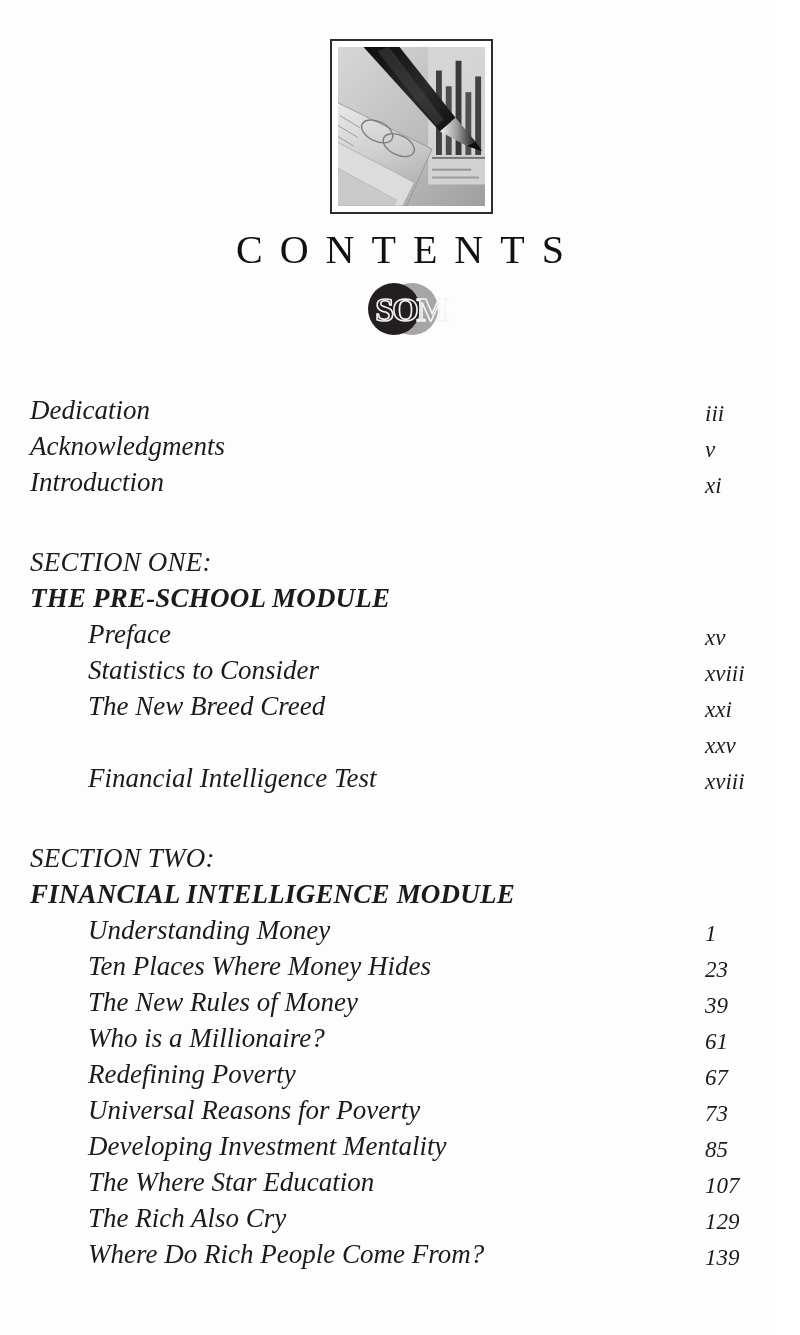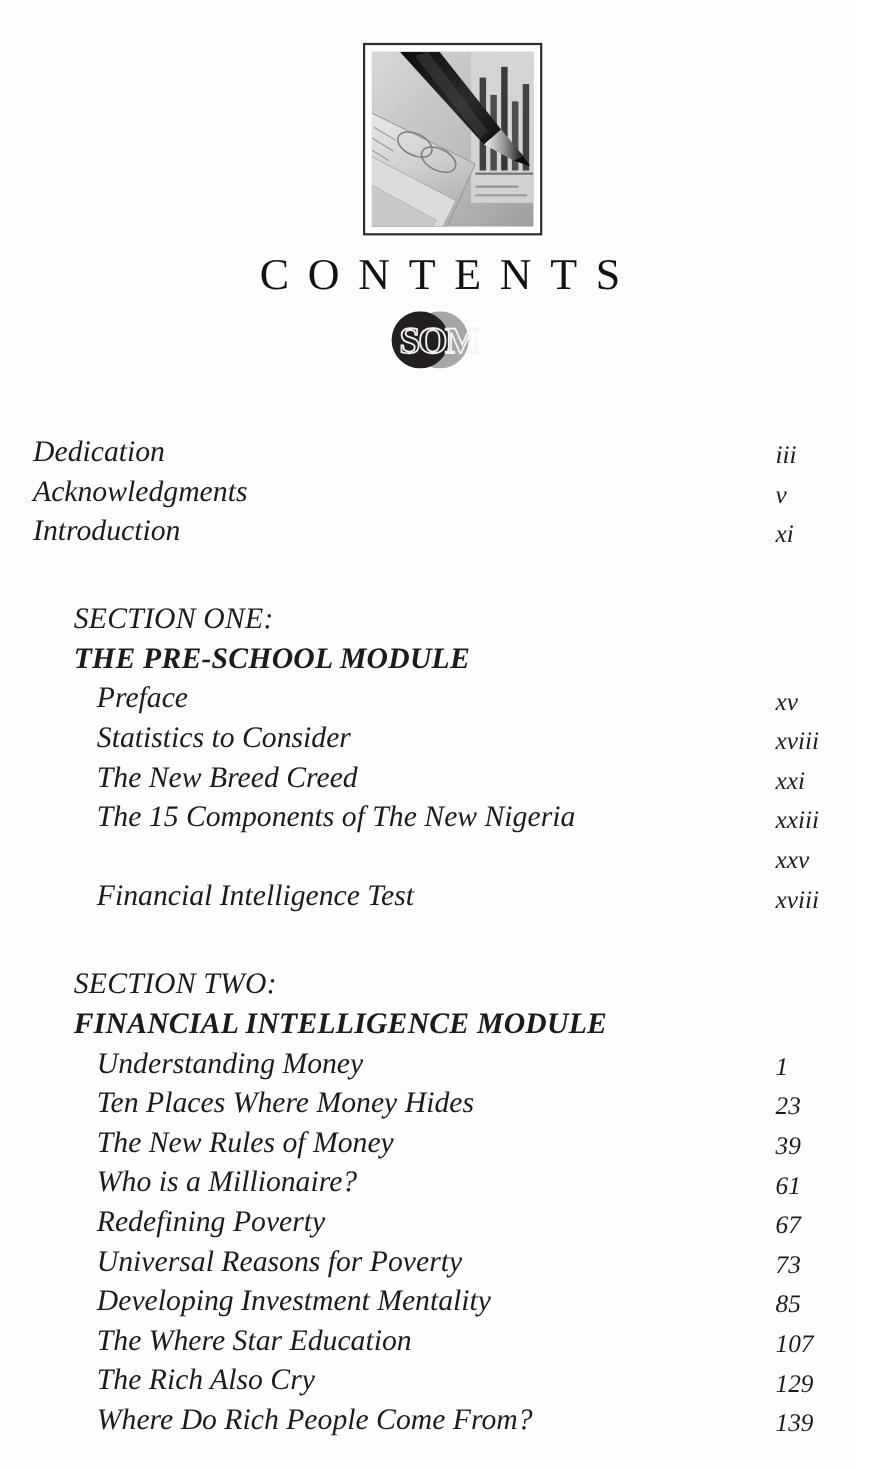--- a/index.html
+++ b/index.html
@@ -51,21 +51,21 @@
     letter-spacing: 17px;
     text-indent: 17px;
     line-height: 44px;
     color: #14100f;
     font-family: "Liberation Serif", "DejaVu Serif", serif;
   }
 
   
   .som-logo {
     position: absolute;
-    left: 352px;
+    left: 364px;
     top: 283px;
     width: 96px;
     height: 52px;
   }
   .som-logo svg { display: block; width: 100%; height: 100%; }
 
   
   .toc {
     position: absolute;
     left: 0;
@@ -92,21 +92,20 @@
   .toc-row .page {
     position: absolute;
     left: 705px;
     top: 4px;
     font-size: 23px;
   }
 
   .section-head {
     position: relative;
     margin-top: 22px;
-    padding-left: 37px;
   }
   .section-head .line1 {
     position: relative;
     left: 30px;
     font-size: 27px;
     line-height: 36px;
     letter-spacing: 0.2px;
   }
   .section-head .line2 {
     position: relative;
@@ -227,24 +226,20 @@
       </div>
       <div class="toc-row indent">
         <span class="title">Statistics to Consider</span>
         <span class="page">xviii</span>
       </div>
       <div class="toc-row indent">
         <span class="title">The New Breed Creed</span>
         <span class="page">xxi</span>
       </div>
       <div class="toc-row indent">
-        <span class="title">The 15 Components of The New Nigeria</span>
-        <span class="page">xxiii</span>
-      </div>
-      <div class="toc-row indent">
         <span class="page">xxv</span>
       </div>
       <div class="toc-row indent">
         <span class="title">Financial Intelligence Test</span>
         <span class="page">xviii</span>
       </div>
     </div>
 
     <div class="gap-small"></div>
 

